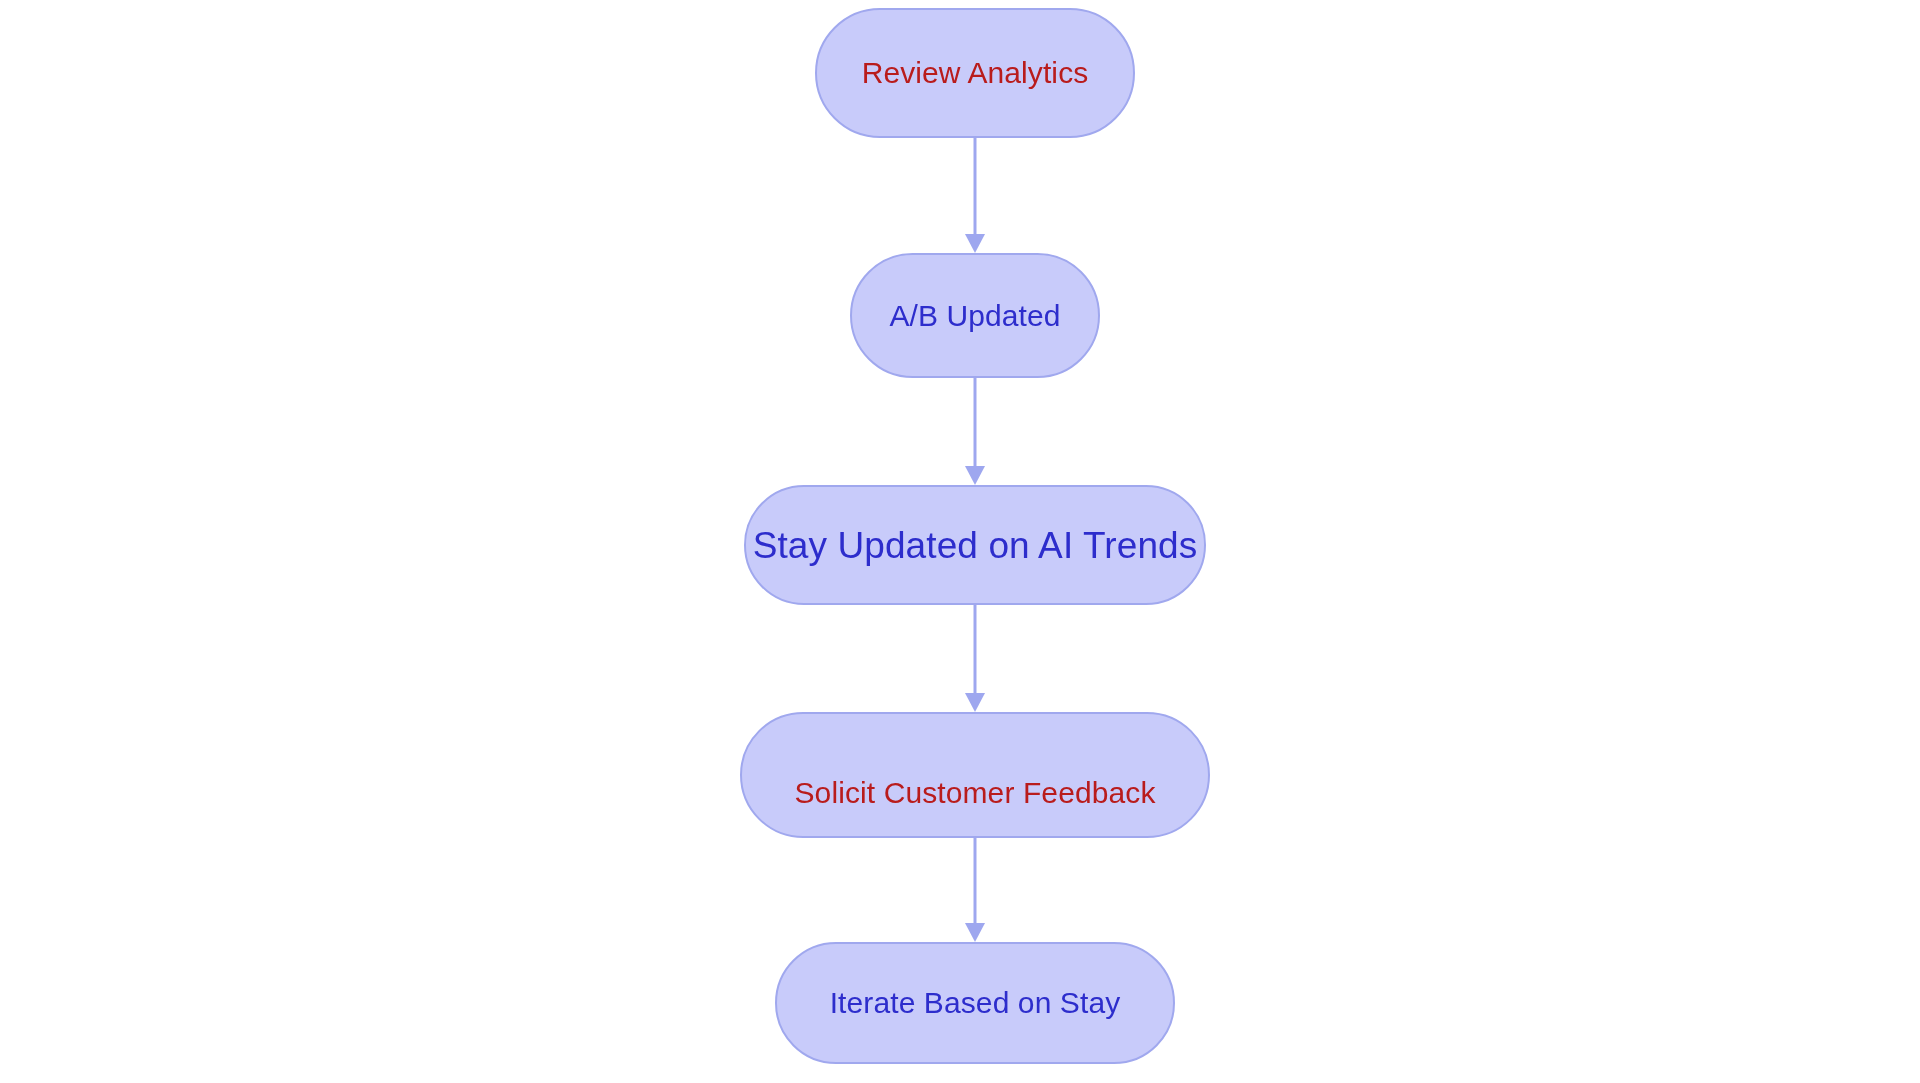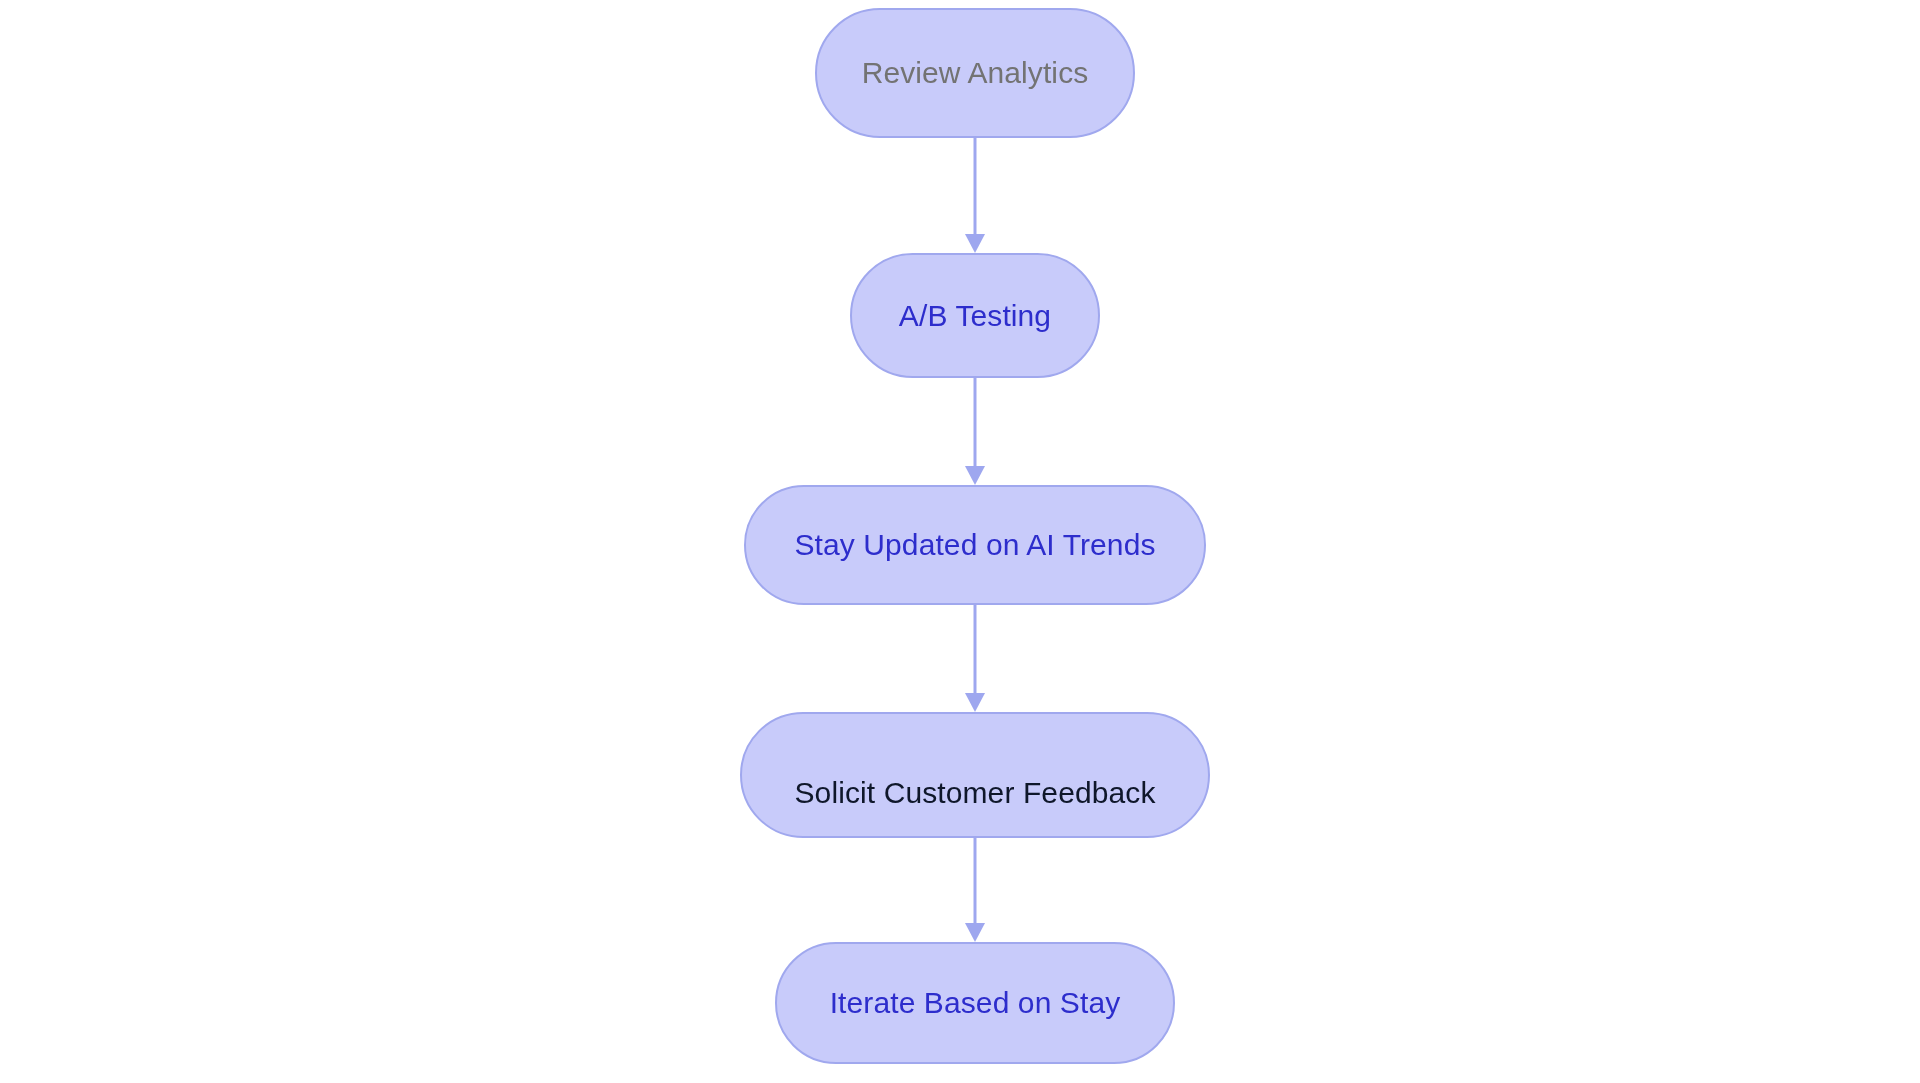--- a/index.html
+++ b/index.html
@@ -61,20 +61,20 @@
     <g id="nodes-layer">
         <rect x="816" y="9" width="318" height="128" rx="64" ry="64" fill="#c8cbfa" stroke="#a0a8ee" stroke-width="2"></rect>
         <rect x="851" y="254" width="248" height="123" rx="61.5" ry="61.5" fill="#c8cbfa" stroke="#a0a8ee" stroke-width="2"></rect>
         <rect x="745" y="486" width="460" height="118" rx="59" ry="59" fill="#c8cbfa" stroke="#a0a8ee" stroke-width="2"></rect>
         <rect x="741" y="713" width="468" height="124" rx="62" ry="62" fill="#c8cbfa" stroke="#a0a8ee" stroke-width="2"></rect>
         <rect x="776" y="943" width="398" height="120" rx="60" ry="60" fill="#c8cbfa" stroke="#a0a8ee" stroke-width="2"></rect>
       </g>
   </svg>
 
   <div id="labels-layer">
-      <div class="node-label" style="left: 815px; top: 8px; width: 320px; height: 130px; font-size: 30px; color: #737373;">Review Analytics</div>
-      <div class="node-label" style="left: 850px; top: 253px; width: 250px; height: 125px; font-size: 30px; color: rgb(45, 45, 204);">A/B Testing</div>
-      <div class="node-label" style="left: 744px; top: 485px; width: 462px; height: 120px; font-size: 30px; color: rgb(45, 45, 204);">Stay Updated on AI Trends</div>
-      <div class="node-label" style="left: 740px; top: 712px; width: 470px; height: 162px; font-size: 30px; color: #0f172a;">Solicit Customer Feedback</div>
+      <div class="node-label" style="left: 815px; top: 8px; width: 320px; height: 130px; font-size: 30px; color: #b91c1c;">Review Analytics</div>
+      <div class="node-label" style="left: 850px; top: 253px; width: 250px; height: 125px; font-size: 30px; color: rgb(45, 45, 204);">A/B Updated</div>
+      <div class="node-label" style="left: 744px; top: 485px; width: 462px; height: 120px; font-size: 37px; color: rgb(45, 45, 204);">Stay Updated on AI Trends</div>
+      <div class="node-label" style="left: 740px; top: 712px; width: 470px; height: 162px; font-size: 30px; color: #b91c1c;">Solicit Customer Feedback</div>
       <div class="node-label" style="left: 775px; top: 942px; width: 400px; height: 122px; font-size: 30px; color: rgb(45, 45, 204);">Iterate Based on Stay</div>
     </div>
 
 </div>
 
 </body></html>

